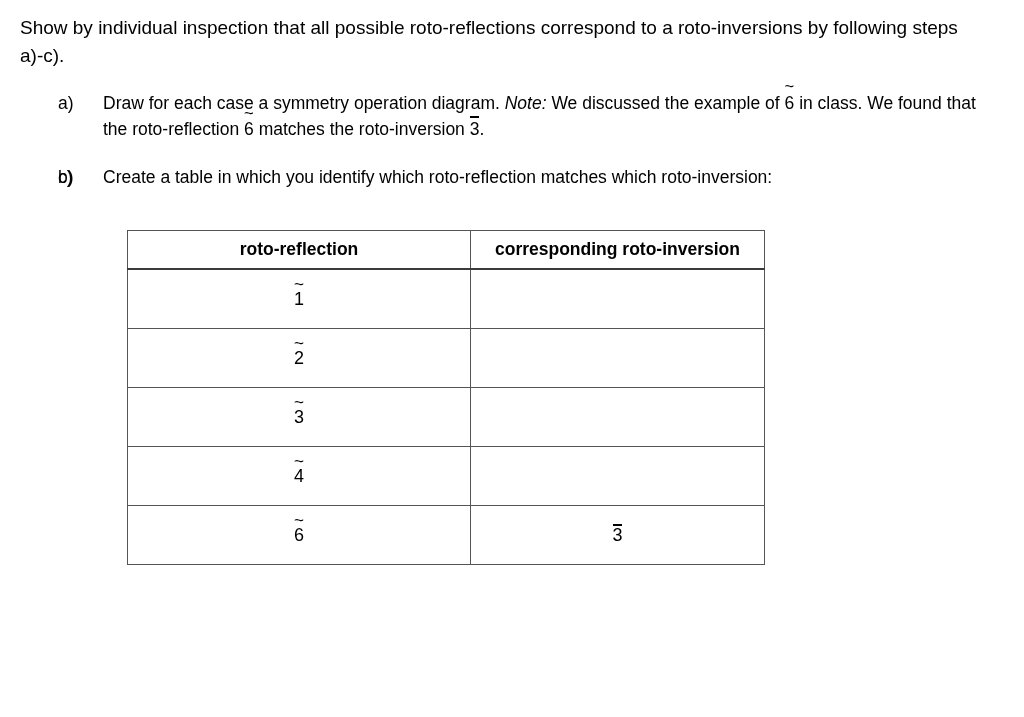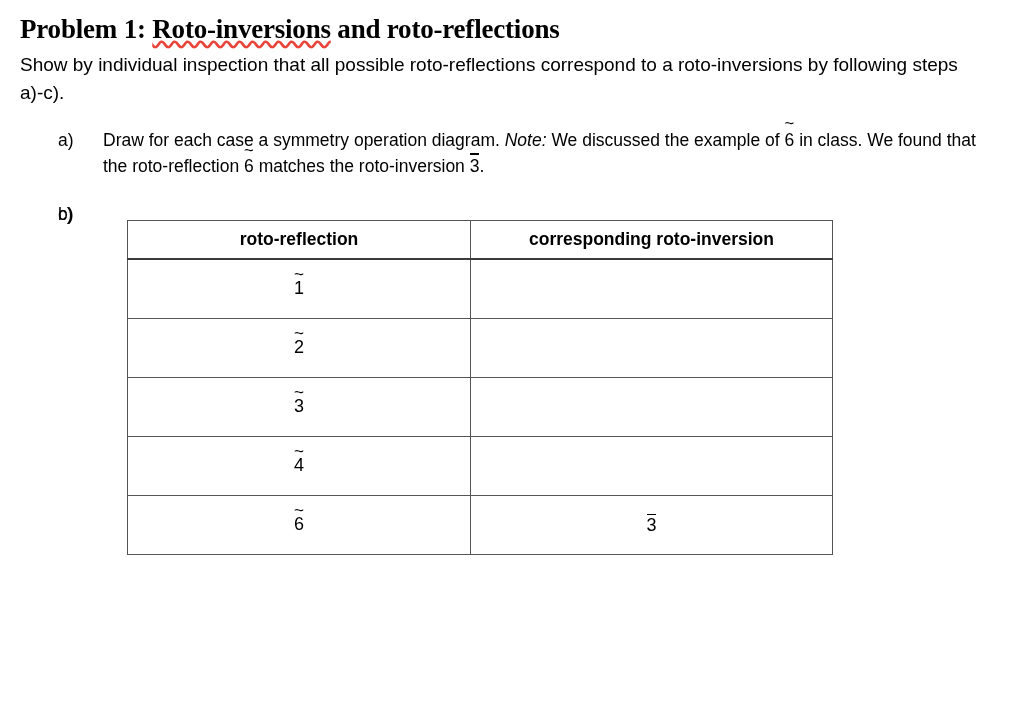--- a/index.html
+++ b/index.html
@@ -80,21 +80,21 @@
     position: absolute;
     top: -0.72em;
     left: 50%;
     transform: translateX(-50%);
     font-size: 0.95em;
     line-height: 1;
   }
   table.roto {
     border-collapse: collapse;
     margin: 40px 0 0 107px;
-    width: 706px;
+    width: 638px;
     table-layout: fixed;
   }
   table.roto th {
     font-size: 17.5px;
     font-weight: bold;
     padding: 8px 0 8px 0;
     text-align: center;
     border: 1px solid #555;
     border-bottom: 2px solid #3b3b3b;
   }
@@ -105,36 +105,35 @@
     height: 56px;
     vertical-align: middle;
   }
   table.roto th:first-child, table.roto td:first-child { width: 342px; }
 </style>
 </head>
 <body>
 
 <div class="page">
 
-  <h1 class="title"><span>Problem 1: </span><span class="spell">Roto-inversions</span><span> and roto-reflections</span></h1>
 
   <p class="intro">Show by individual inspection that all possible roto-reflections correspond to a roto-inversions by following steps a)-c).</p>
 
   <ol class="steps">
 
     <li>
       <span class="marker">a)</span><span>Draw for each case a symmetry operation diagram. </span><em class="note">Note:</em><span> We discussed the example of </span><span class="tilde"><span class="tchar">~</span><span>6</span></span><span> in class. We found that the roto-reflection </span><span class="tilde"><span class="tchar">~</span><span>6</span></span><span> matches the roto-inversion </span><span class="ovl"><span class="bar"></span><span>3</span></span><span>.</span>
     </li>
 
     <li>
       <span class="marker">b)</span>
     </li>
 
     <li>
-      <span class="marker">c)</span>
+      <span class="marker">c)</span><span>Create a table in which you identify which roto-reflection matches which roto-inversion:</span>
     </li>
 
   </ol>
 
   <table class="roto">
     <thead>
       <tr>
         <th>roto-reflection</th>
         <th>corresponding roto-inversion</th>
       </tr>

